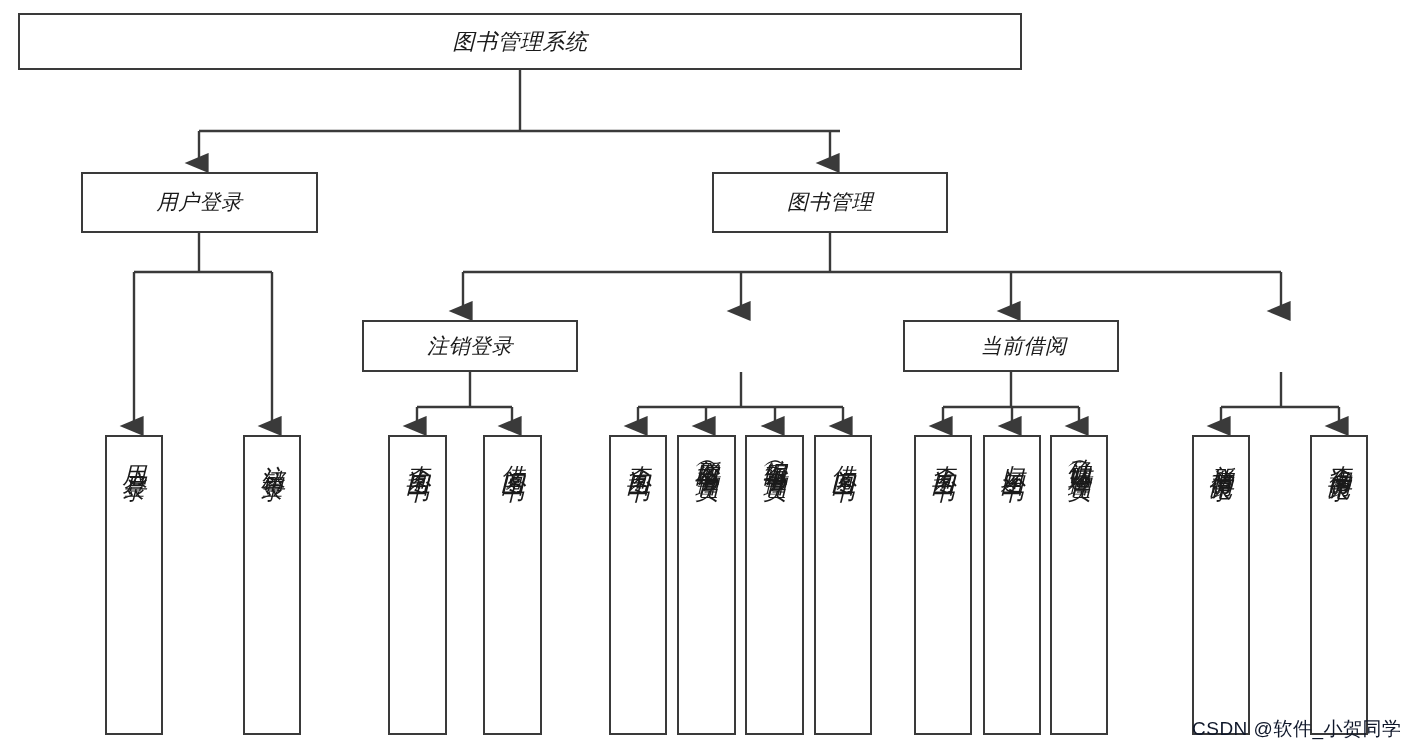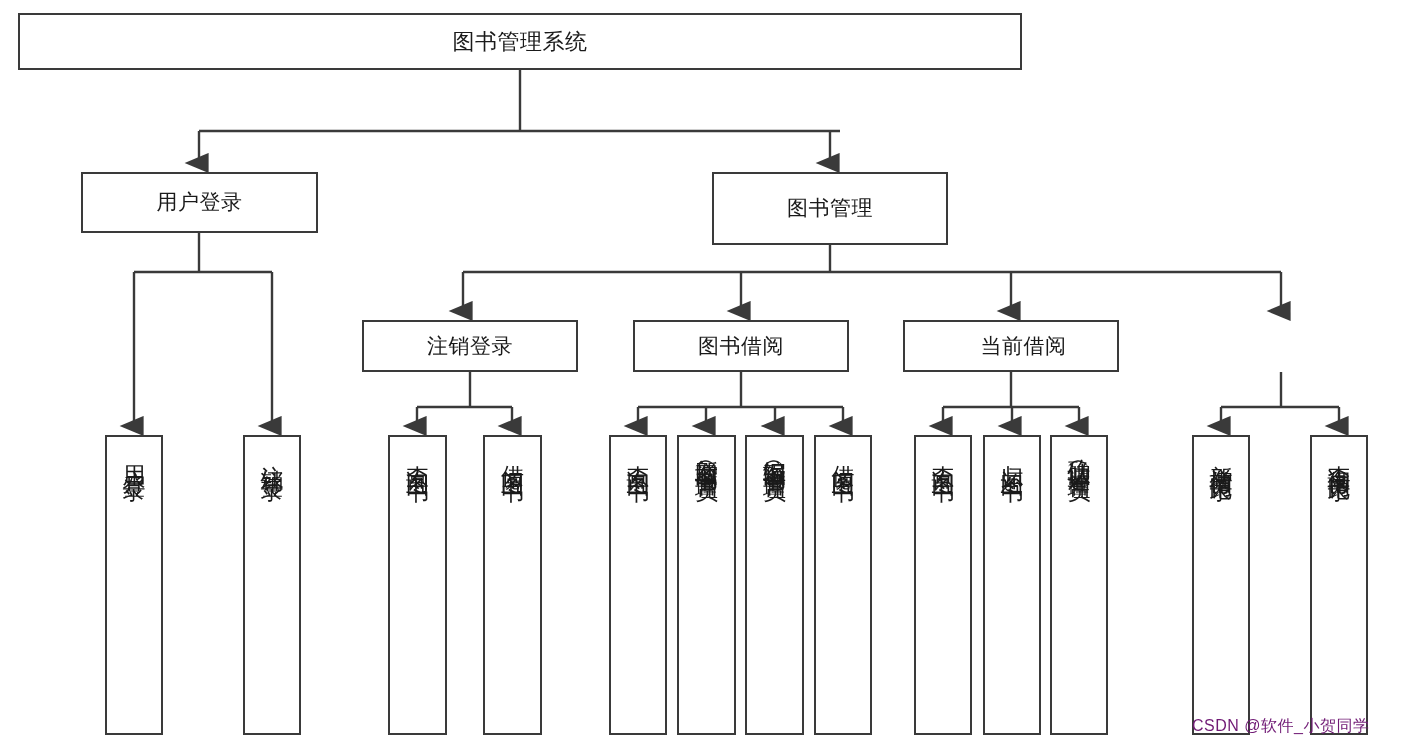--- a/index.html
+++ b/index.html
@@ -34,20 +34,21 @@
     background: #ffffff;
     display: flex;
     align-items: center;
     justify-content: center;
     color: #1a1a1a;
   }
   .node .label {
     display: block;
     line-height: 1.18;
     white-space: pre;
+    font-style: italic;
   }
   
   .node.horiz .label {
     font-size: 21px;
     letter-spacing: 0.5px;
   }
   .node.root .label {
     font-size: 22px;
   }
   
@@ -62,22 +63,22 @@
     font-size: 23px;
     line-height: 1.0;
     letter-spacing: 5px;
     white-space: pre;
   }
   .node.vert.tall-text .label {
     letter-spacing: 3px;
   }
   .watermark {
     position: absolute;
-    font-size: 16px;
-    color: #701a75;
+    font-size: 19px;
+    color: #0f172a;
     letter-spacing: 0.5px;
     white-space: nowrap;
     user-select: none;
   }
 </style>
 </head>
 <body>
 
 <div id="diagram-root">
 
@@ -132,31 +133,28 @@
   </svg>
 
   <div class="node horiz root" style="left:18px; top:13px; width:1004px; height:57px;">
     <span class="label">图书管理系统</span>
   </div>
 
   <div class="node horiz" style="left:81px; top:172px; width:237px; height:61px;">
     <span class="label">用户登录</span>
   </div>
 
-  <div class="node horiz" style="left:712px; top:172px; width:236px; height:73px;">
+  <div class="node horiz" style="left:712px; top:172px; width:236px; height:61px;">
     <span class="label">图书管理</span>
   </div>
 
   <div class="node horiz" style="left:362px; top:320px; width:216px; height:52px;">
     <span class="label">注销登录</span>
   </div>
 
-  <div class="node horiz" style="left:633px; top:320px; width:216px; height:52px;">
-    <span class="label">图书借阅</span>
-  </div>
 
   <div class="node horiz" style="left:903px; top:320px; width:216px; height:52px;padding-left:25px;">
     <span class="label">当前借阅</span>
   </div>
 
 
   <div class="node vert" style="left:105px; top:435px; width:58px; height:300px;">
     <span class="label">用户登录</span>
   </div>
 

